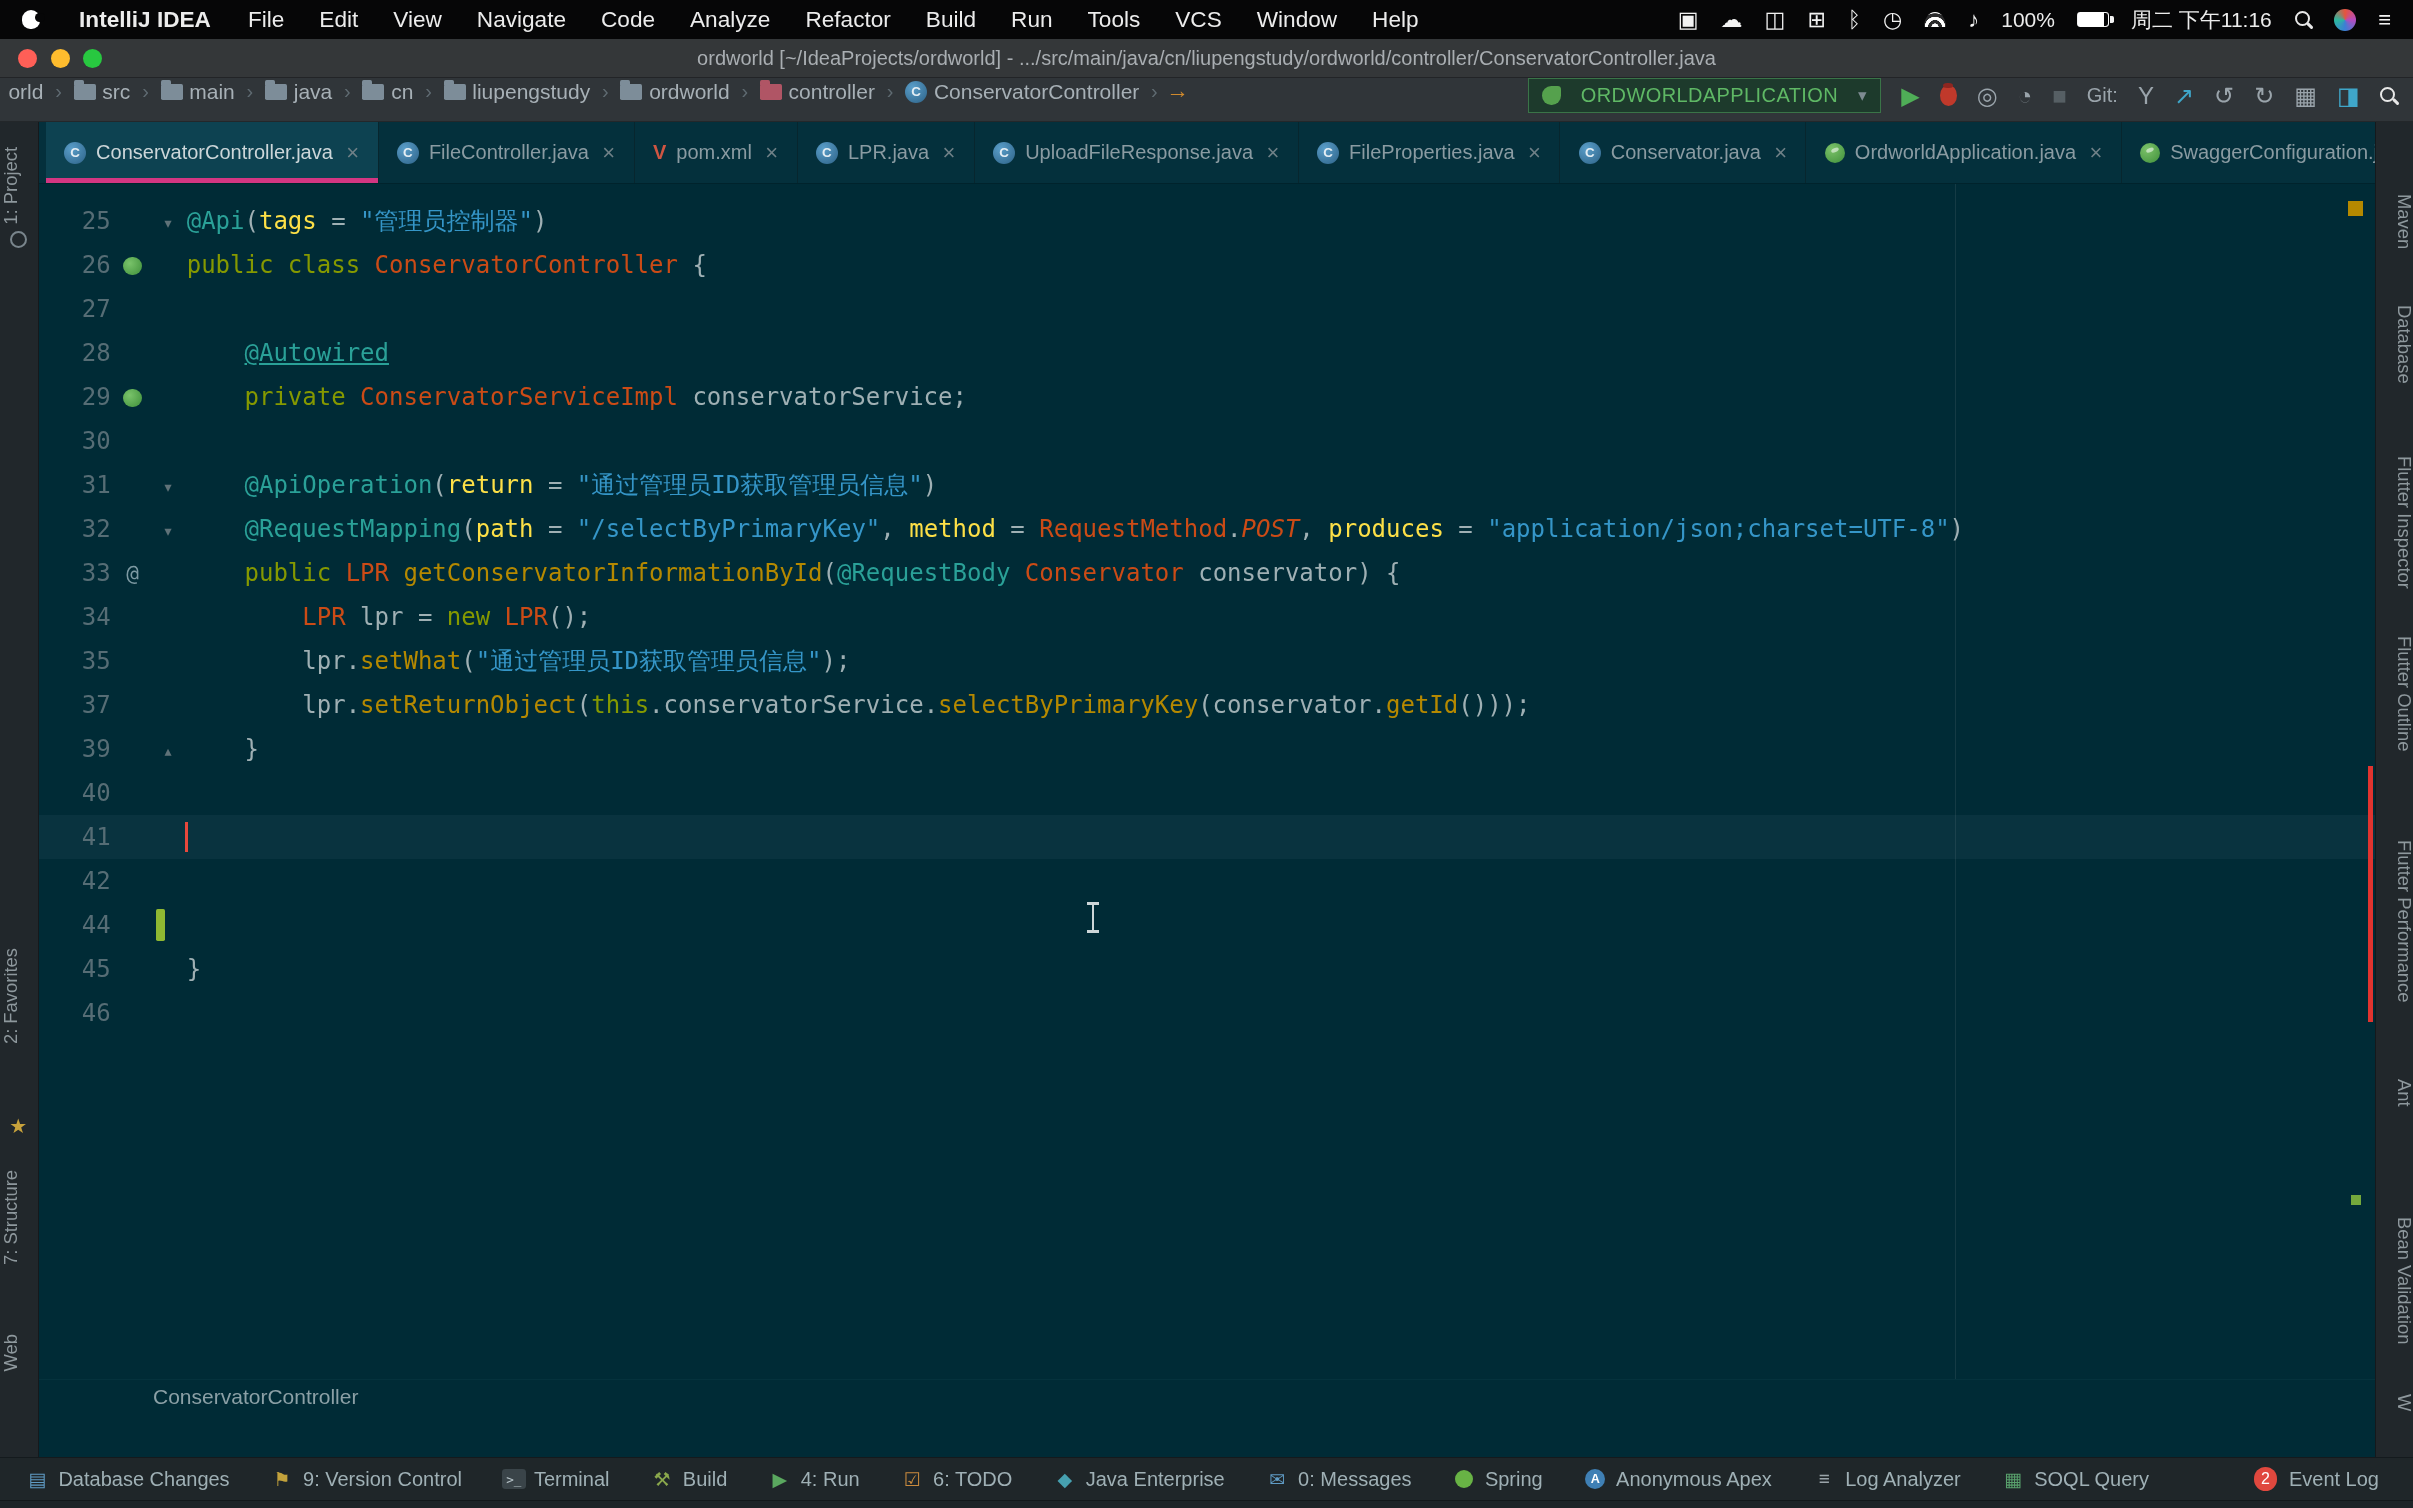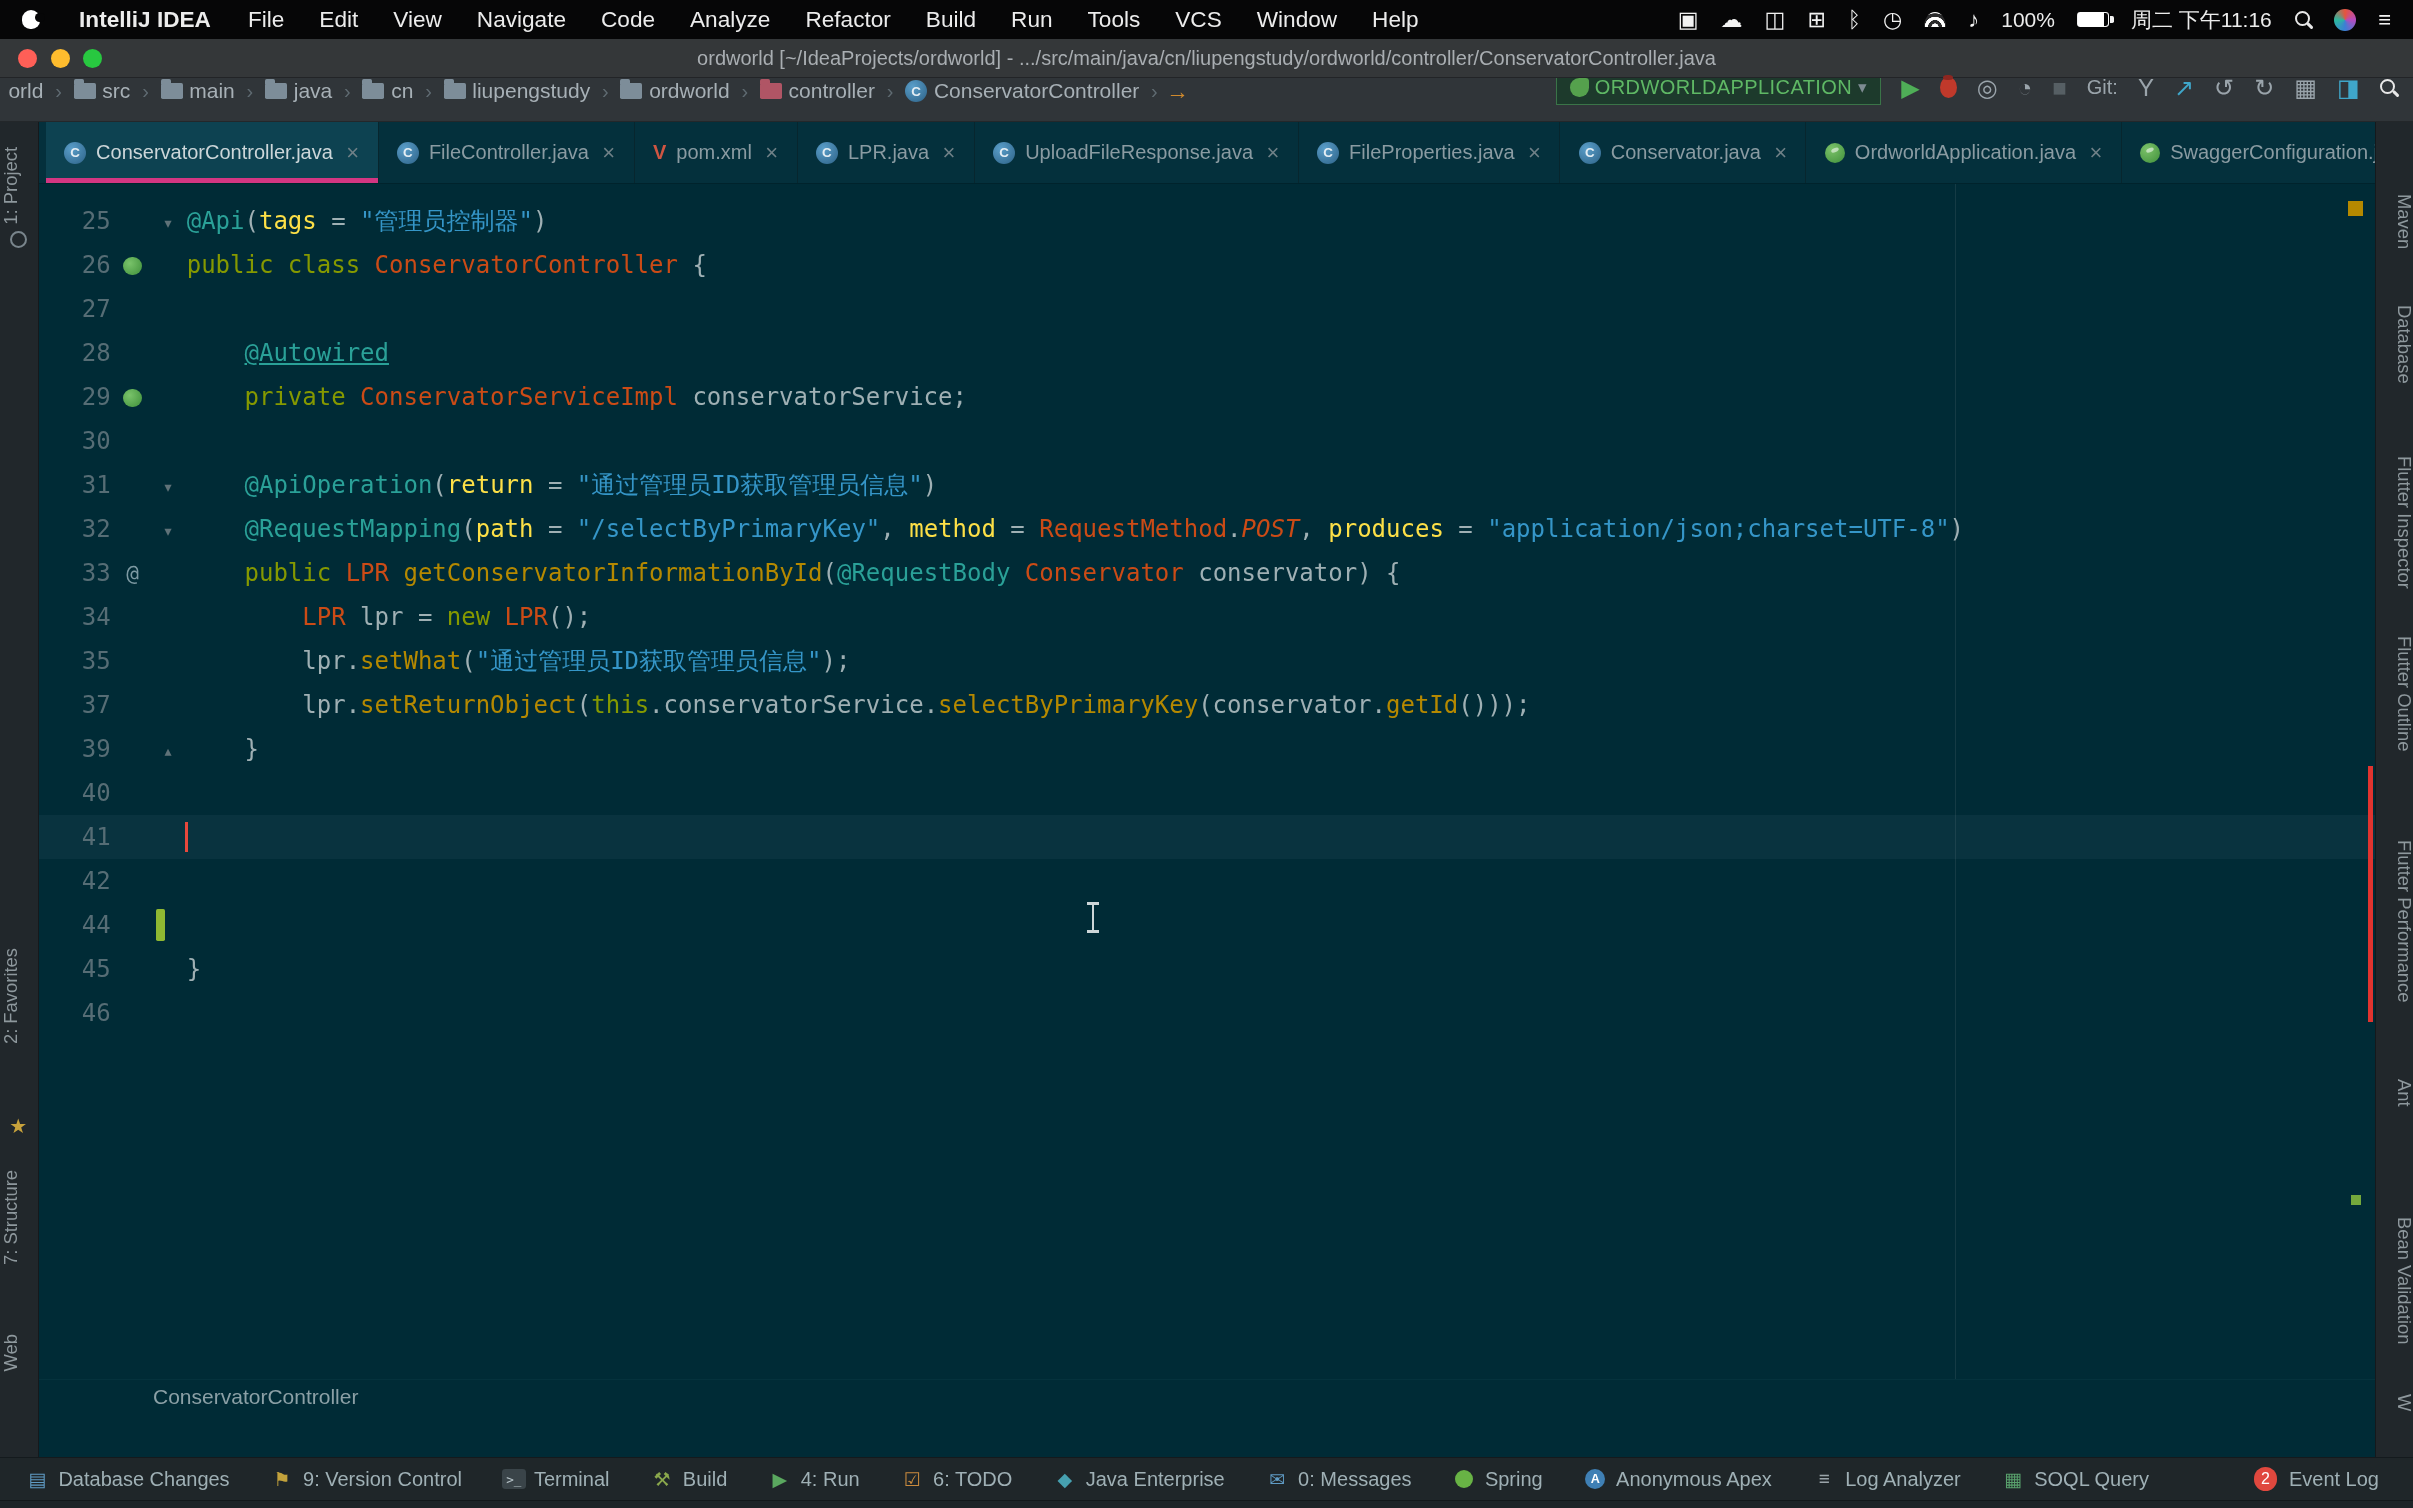--- a/index.html
+++ b/index.html
@@ -23,31 +23,31 @@
   .mag::after { content:''; position:absolute; left:12.6px; top:13.4px; width:7.5px; height:2.5px; background:currentColor; transform:rotate(45deg); border-radius:1.7px; }
   .siri { width:22px; height:22px; border-radius:50%; background:conic-gradient(#e6543c,#b44cc0,#3b7fd6,#2bb8a0,#e6543c); }
 
   
   .titlebar { height:39px; background:#343739; display:flex; align-items:center; justify-content:center; position:relative; color:#a9aeb2; font-size:20px; border-bottom:0.8px solid #222427; }
   .lights { position:absolute; left:18.4px; top:10px; display:flex; gap:13.4px; }
   .light { width:19px; height:19px; border-radius:50%; }
   .l-red{ background:#ff5f57; } .l-yellow{ background:#febc2e; } .l-green{ background:#28c840; }
 
   
-  .navbar { height:44px; background:#303539; display:flex; align-items:flex-end; padding:0 15px 16px 5px; color:#a7b0b6; font-size:21px; border-bottom:0.8px solid #23272a; }
+  .navbar { height:44px; background:#303539; display:flex; align-items:flex-start; padding:0 15px 9px 5px; color:#a7b0b6; font-size:21px; border-bottom:0.8px solid #23272a; }
   .crumbs { display:flex; align-items:center; gap:8.4px; white-space:nowrap; }
   .crumb { display:inline-flex; align-items:center; gap:6.7px; padding:1.7px 3.4px; }
   .crumb-sep { color:#5f6b72; font-size:20px; }
   .folder { width:22px; height:16px; background:#7d8d99; border-radius:1.7px; position:relative; display:inline-block; }
   .folder::before { content:''; position:absolute; top:-4.2px; left:0; width:10px; height:5px; background:inherit; border-radius:1.7px 1.7px 0 0; }
   .folder.pkg { background:#b05565; }
   .cicon { width:22px; height:22px; border-radius:50%; background:radial-gradient(circle at 35% 30%, #5a9ec9, #2d6287); color:#e3edf3; font-size:13.4px; font-weight:700; display:inline-flex; align-items:center; justify-content:center; flex:none; }
   .bolt { color:#d08a2d; font-size:22.6px; margin:0 8.4px; }
   .nav-right { margin-left:auto; display:flex; align-items:center; gap:20px; }
-  .runchip { display:flex; align-items:center; gap:6px; background:#1d3a2c; border:0.8px solid #3a7448; border-radius:0; padding:5px 13.4px; color:#5fb865; font-size:20px; letter-spacing:0.4px; }
+  .runchip { display:flex; align-items:center; gap:20px; background:#1d3a2c; border:0.8px solid #3a7448; border-radius:0; padding:5px 13.4px; color:#5fb865; font-size:20px; letter-spacing:0.4px; }
   .leaf { width:18.4px; height:18.4px; border-radius:50% 3.4px 50% 50%; background:#55a14d; }
   .chev { color:#7e8b92; font-size:17px; }
   .nico { font-size:24px; color:#9aa4ab; }
   .nico.play { color:#4fae57; } .nico.push { color:#3fa6c9; } .nico.stop { color:#565f64; }
   .bug { width:17px; height:21px; border-radius:50%; background:#c0392b; position:relative; }
   .bug::before { content:''; position:absolute; top:-2.5px; left:3.4px; width:10px; height:5.9px; border-radius:50%; background:#8e2620; }
   .gitlabel { color:#9aa4ab; font-size:20px; }
 
   
   .mainrow { display:flex; height:1335px; }

